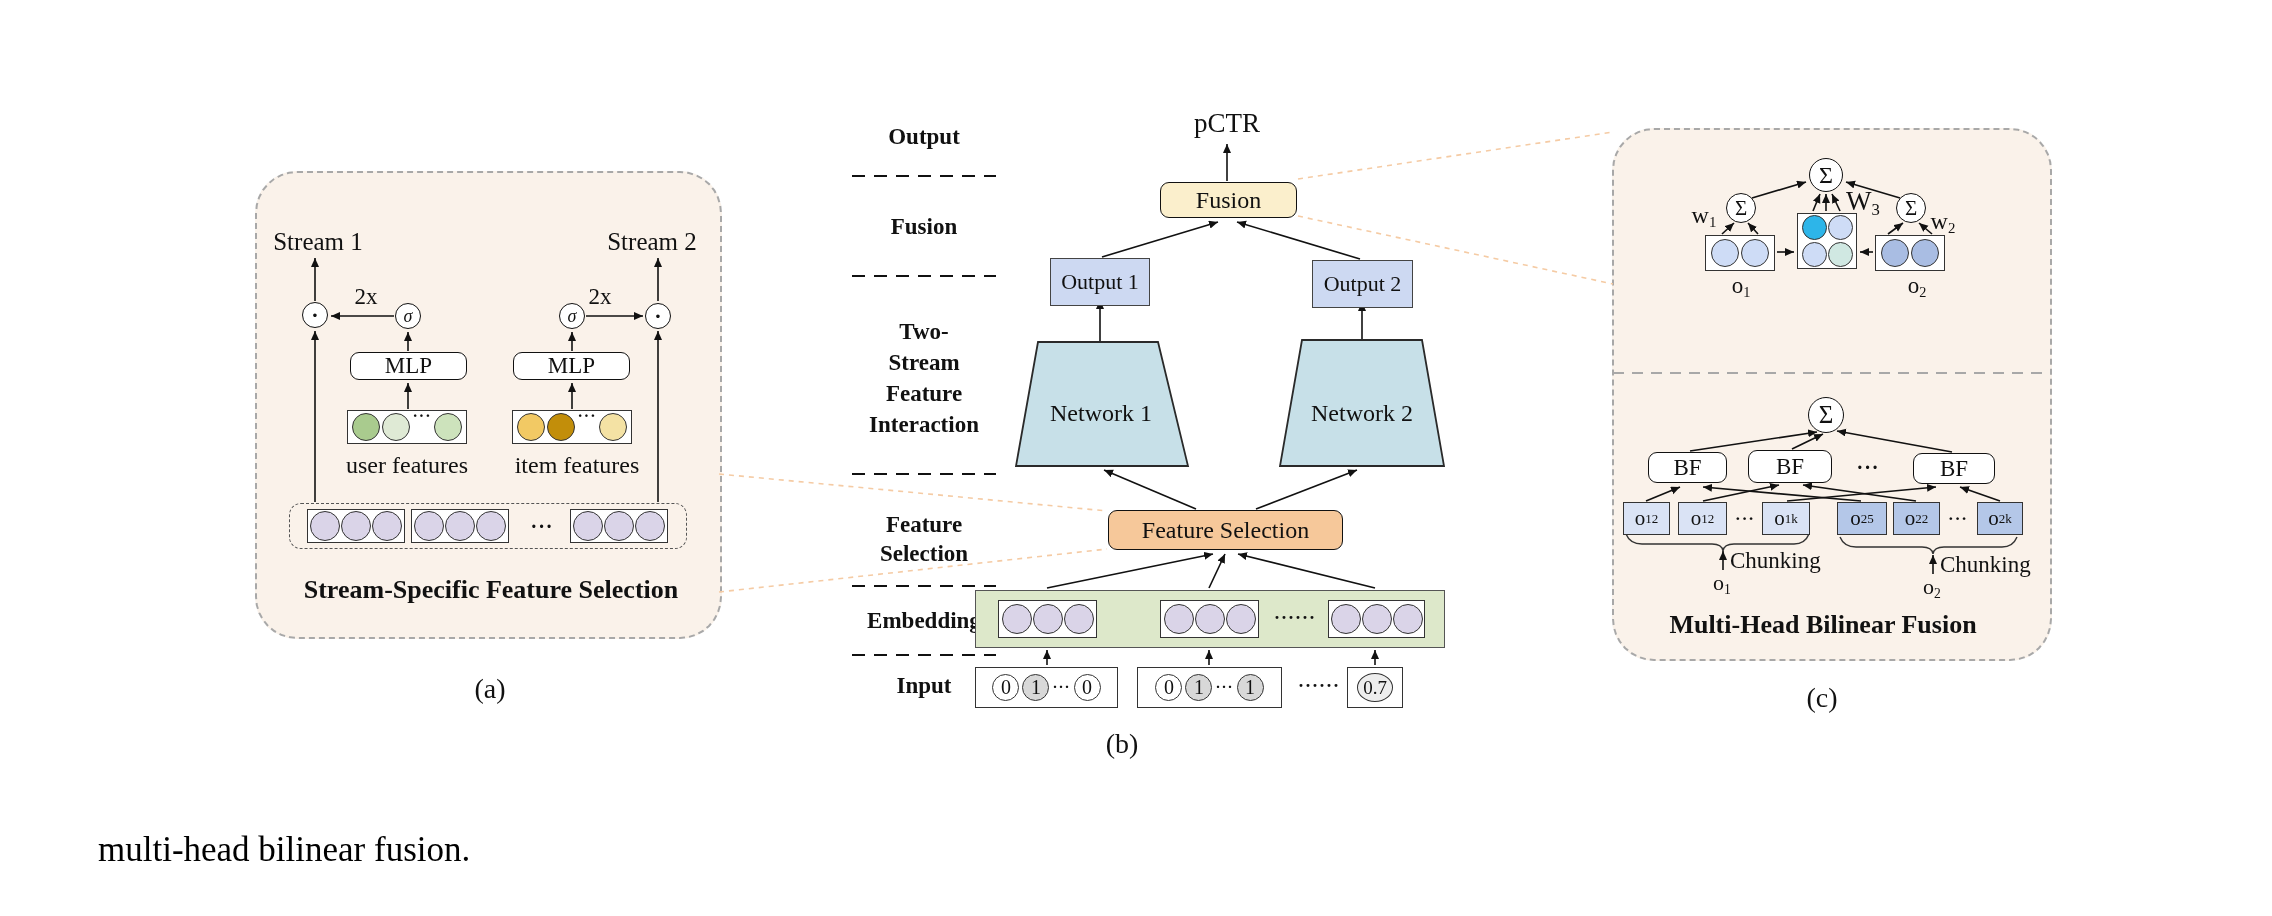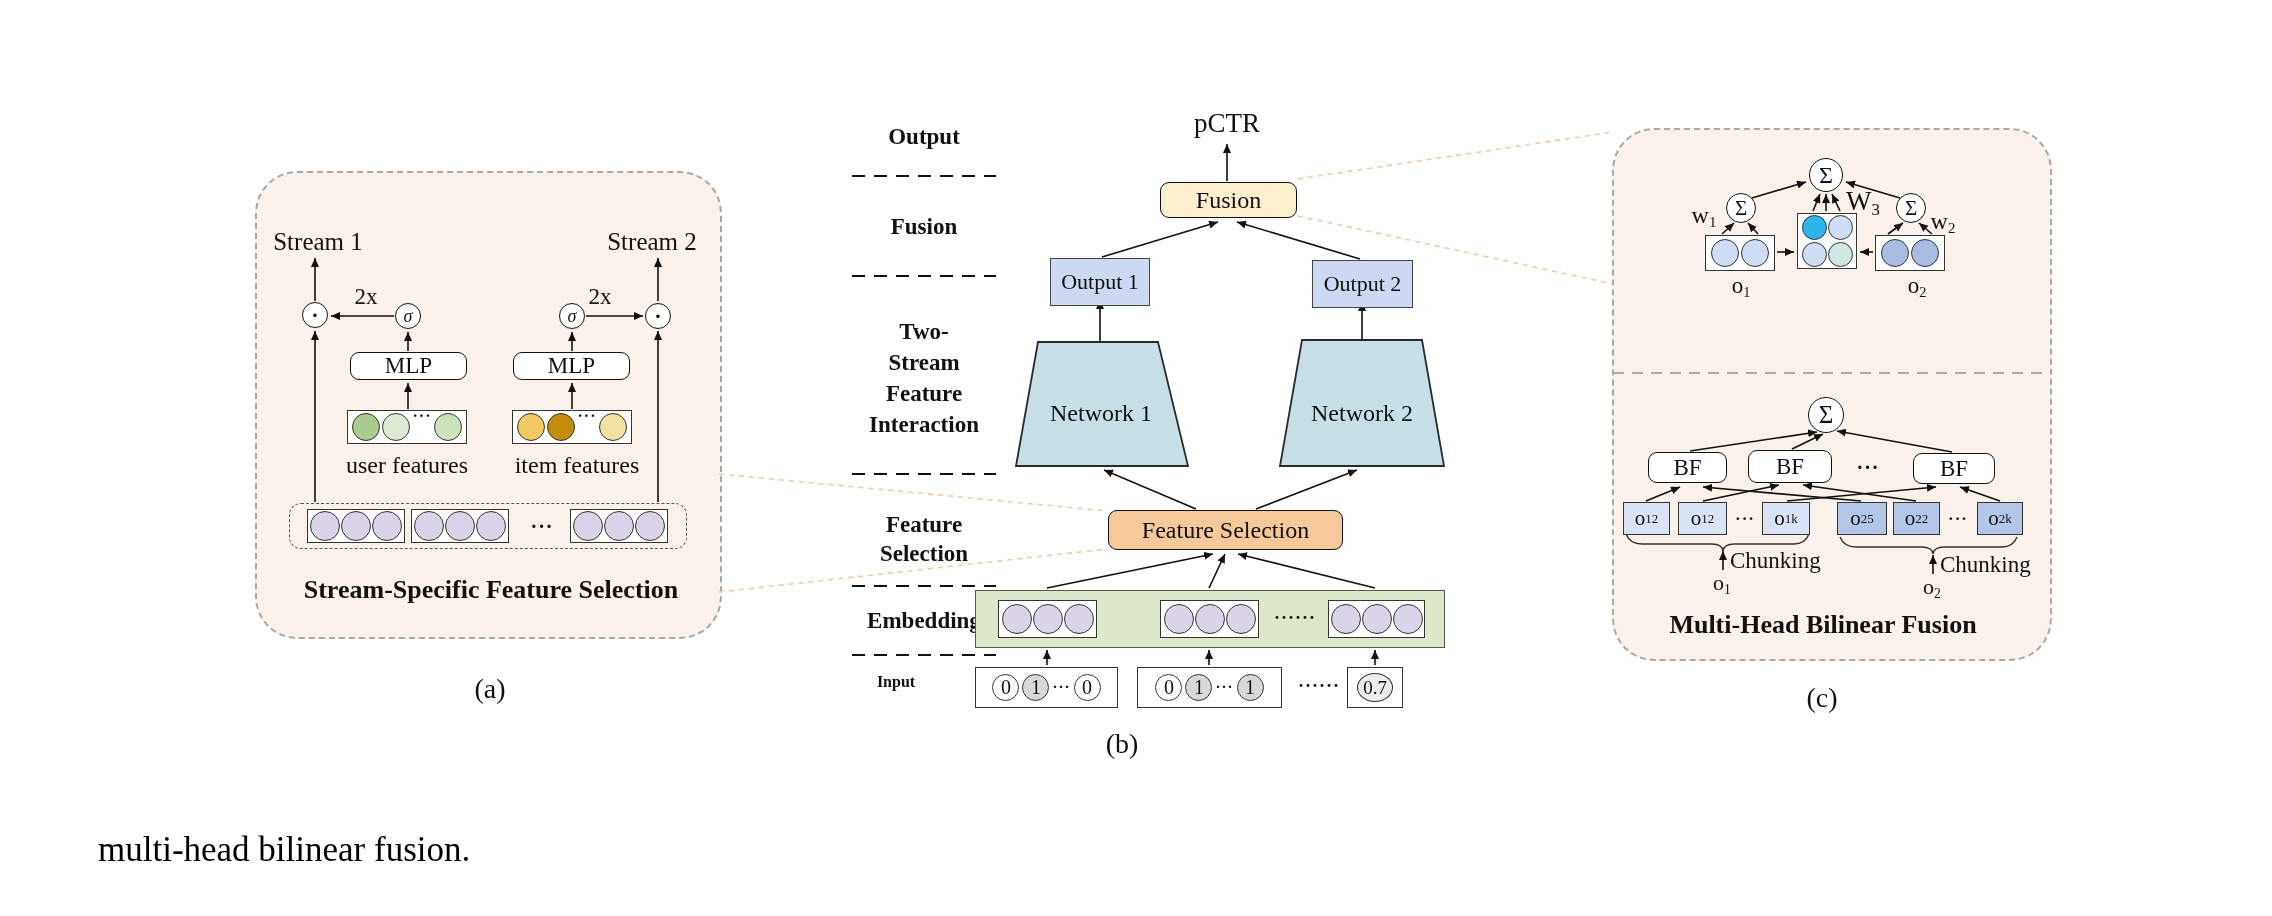--- a/index.html
+++ b/index.html
@@ -188,21 +188,21 @@
     <span style="display:block;">Two-</span>
     <span style="display:block;">Stream</span>
     <span style="display:block;">Feature</span>
     <span style="display:block;">Interaction</span>
   </div>
   <div class="lbl bold" style="left:844px;top:510px;width:160px;font-size:23px;line-height:29px;">
     <span style="display:block;">Feature</span>
     <span style="display:block;">Selection</span>
   </div>
   <div class="lbl bold" style="left:844px;top:608px;width:160px;font-size:23px;">Embedding</div>
-  <div class="lbl bold" style="left:816px;top:673px;width:160px;font-size:16px;">Input</div>
+  <div class="lbl bold" style="left:844px;top:673px;width:160px;font-size:23px;">Input</div>
 
   <div class="lbl" style="left:1167px;top:108px;width:120px;font-size:27px;">pCTR</div>
 
   <div class="box rounded" style="left: 1160px; top: 182px; width: 137px; height: 36px; font-size: 24px; background: rgb(251, 239, 204);">
     <span>Fusion</span>
   </div>
 
   <div class="box" style="left: 1050px; top: 258px; width: 100px; height: 48px; font-size: 22px; border-color: rgb(68, 68, 68); background: rgb(205, 217, 242);">
     <span>Output 1</span>
   </div>

